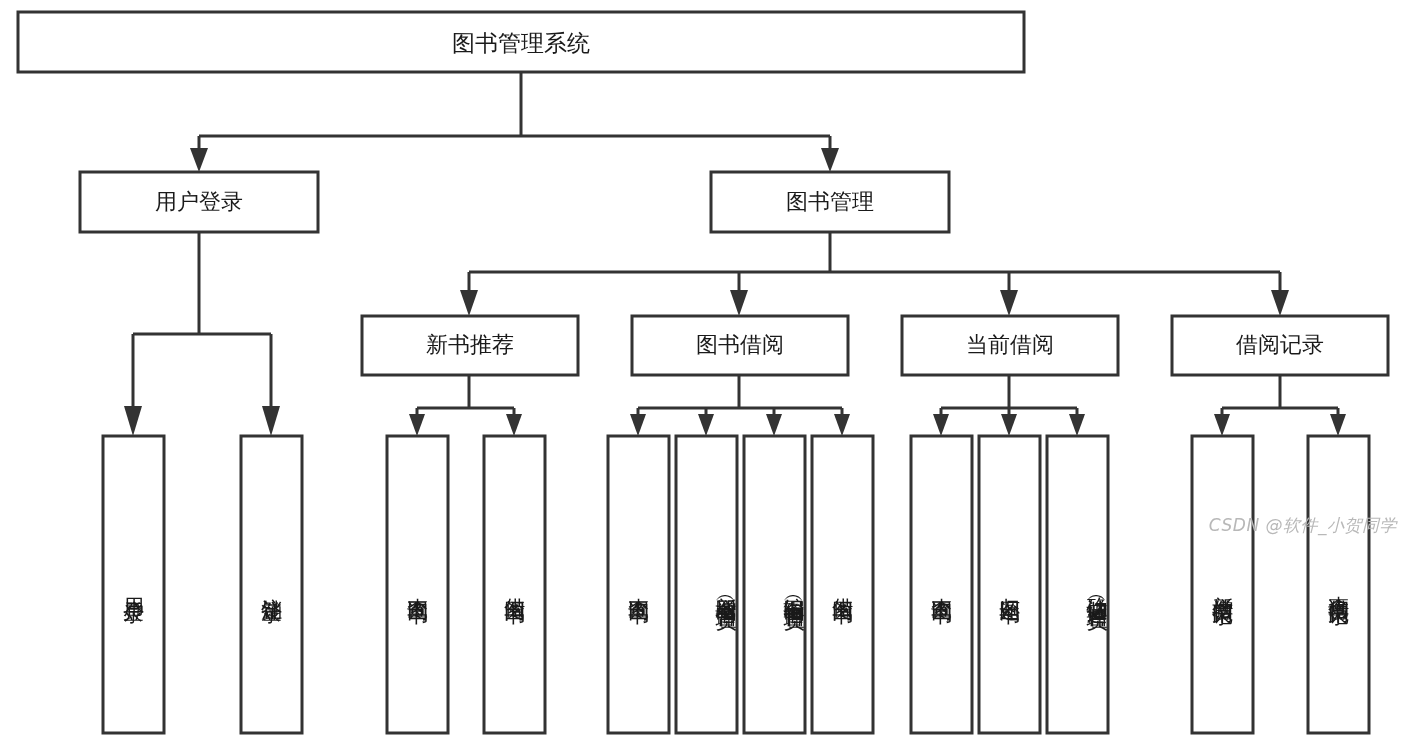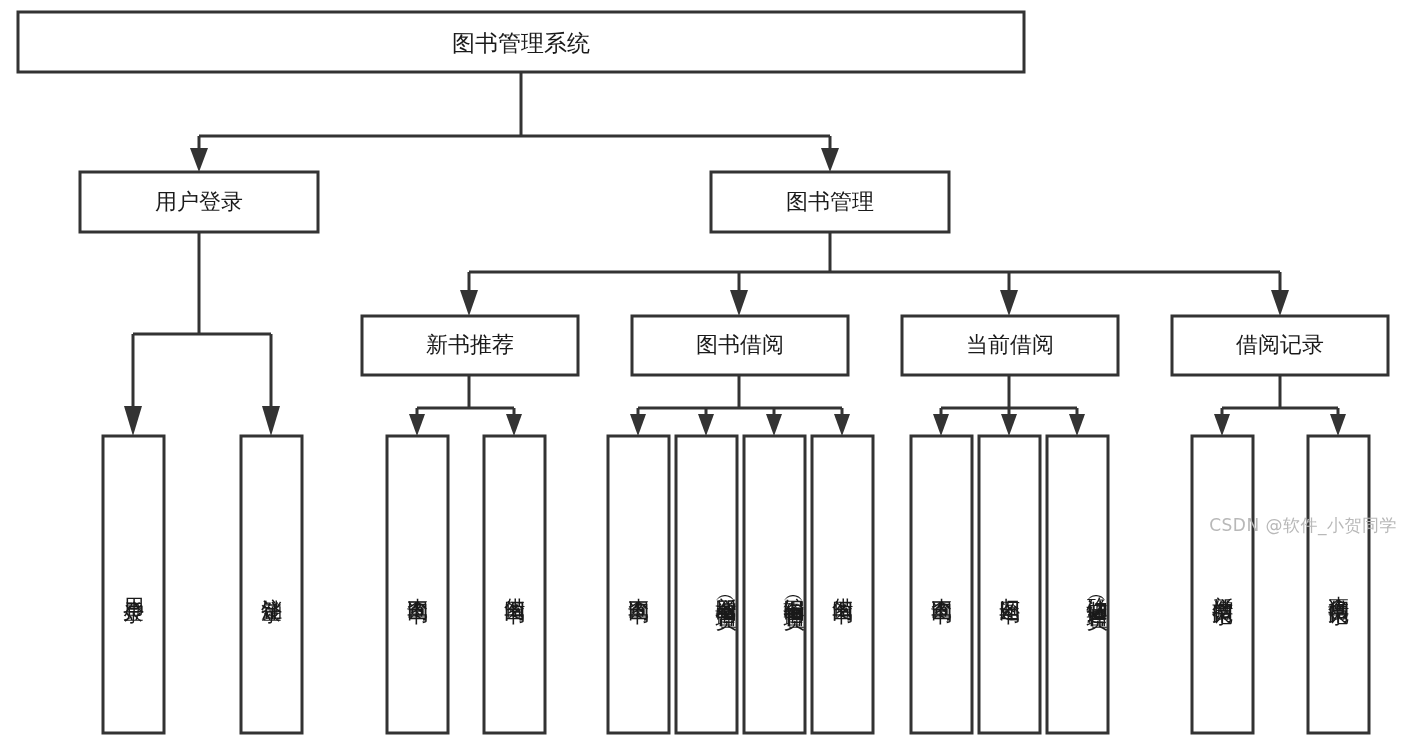--- a/index.html
+++ b/index.html
@@ -72,20 +72,21 @@
   }
   #watermark {
     position: absolute;
     right: 8px;
     bottom: 5px;
     font-family: "DejaVu Sans", "Liberation Sans", sans-serif;
     font-size: 17px;
     color: #b8b8b8;
     letter-spacing: 0.5px;
     user-select: none;
+    font-style: italic;
   }
 </style>
 </head>
 <body>
 
 <div id="diagram-root">
 
   <svg id="flow-svg" viewBox="0 0 1405 747">
 
     <g>

